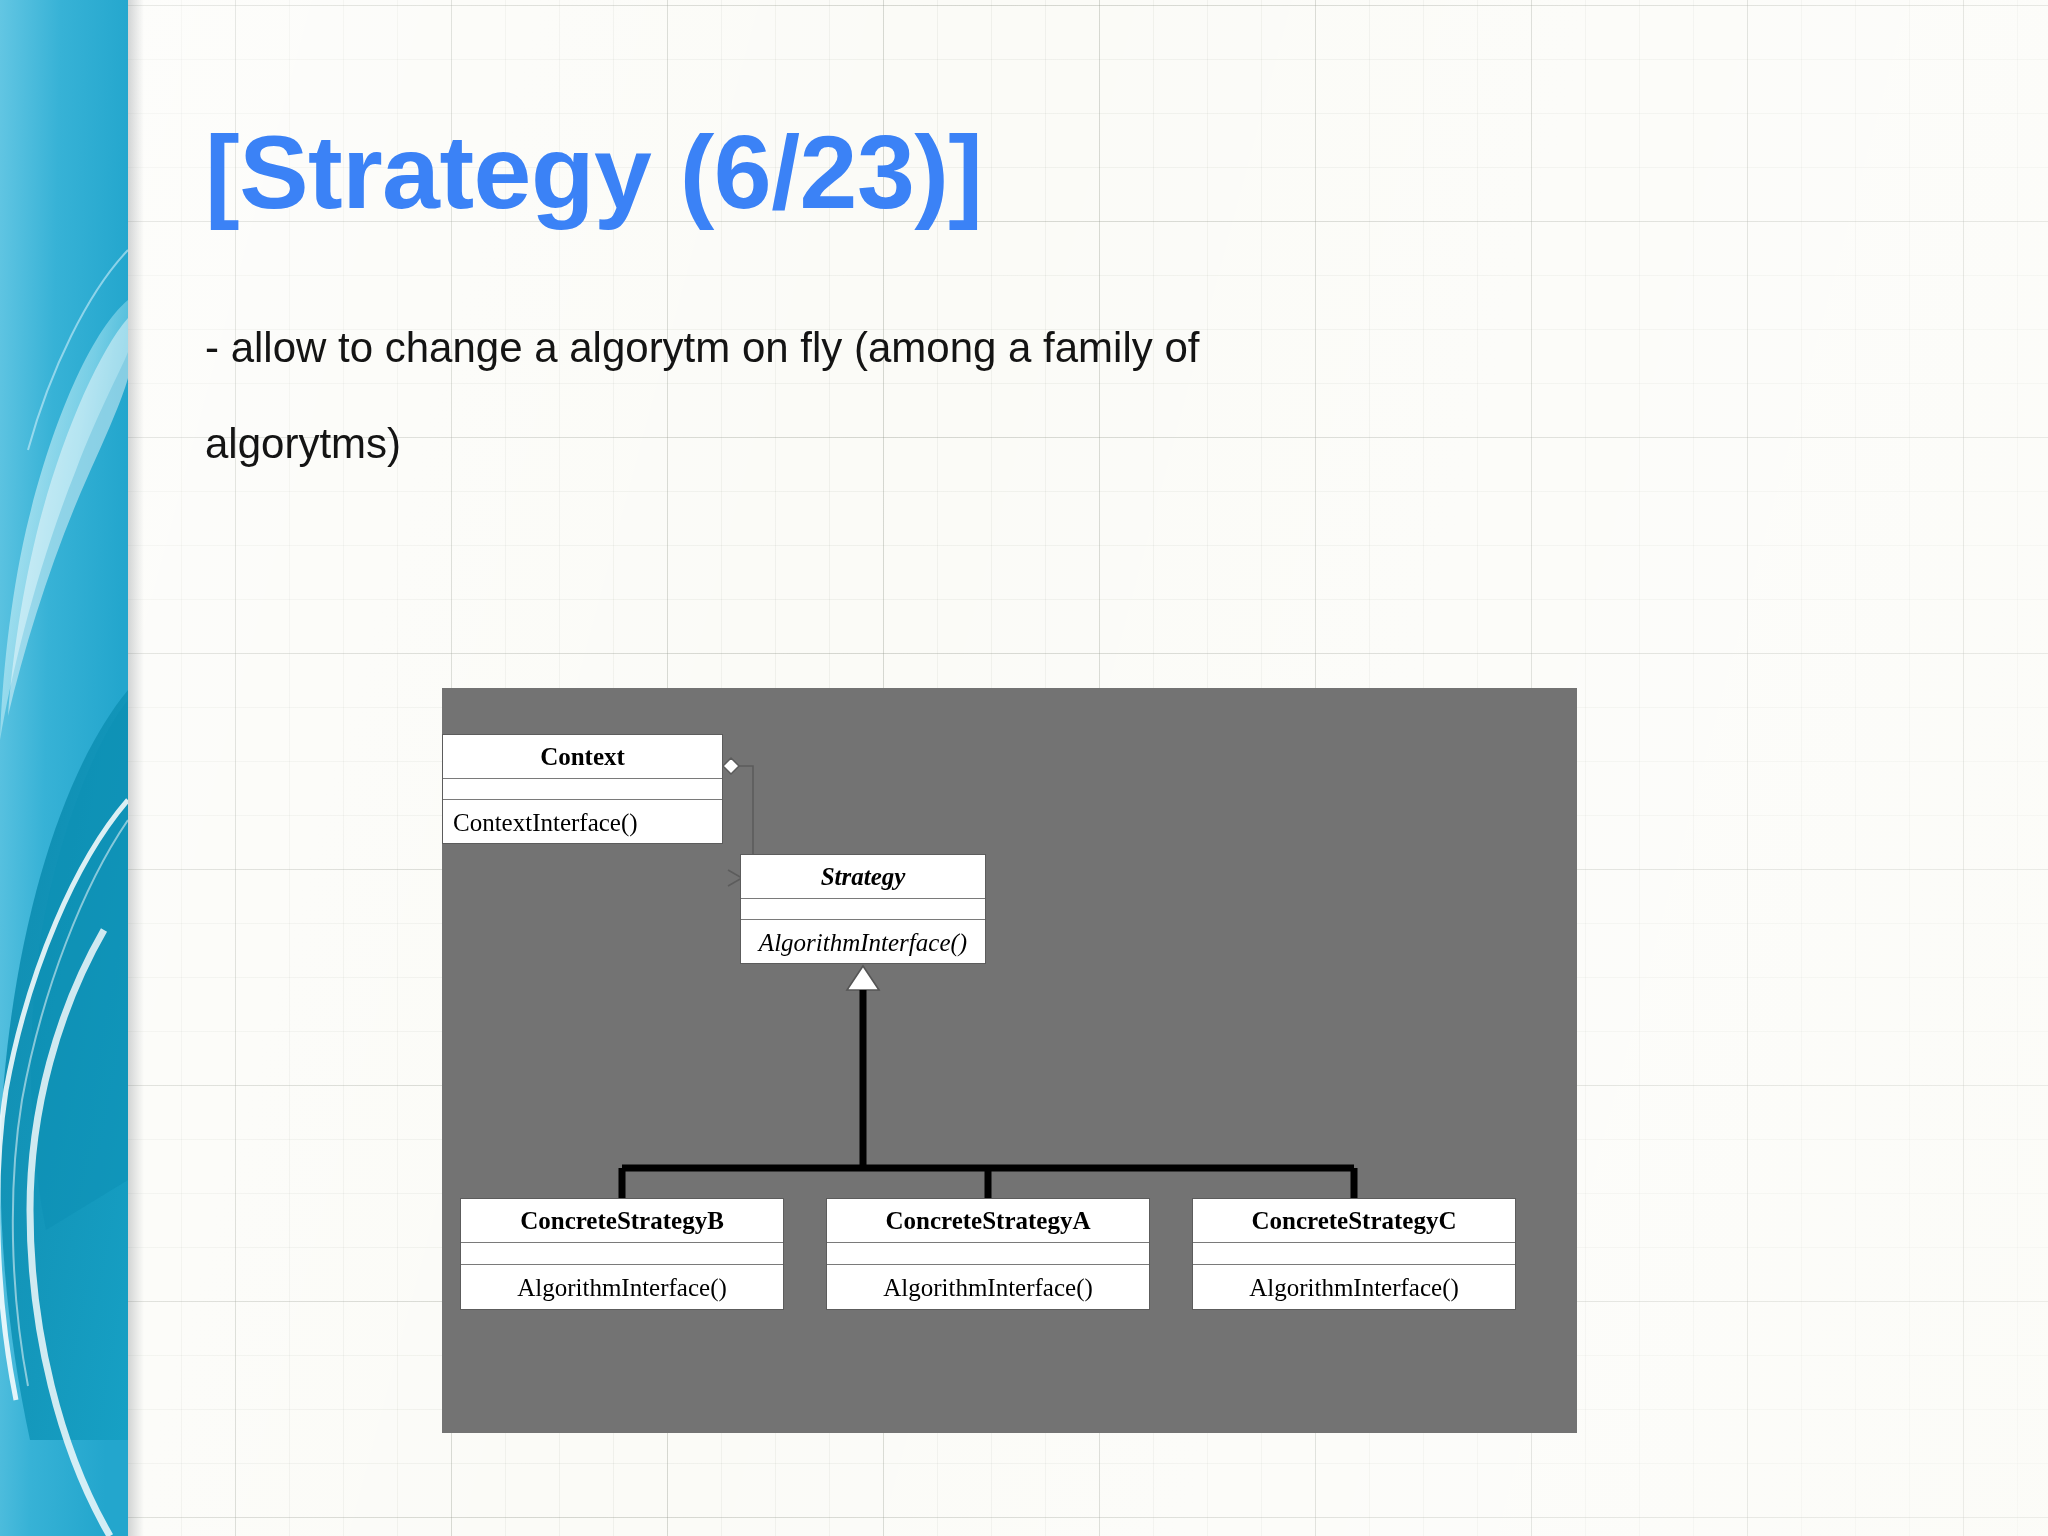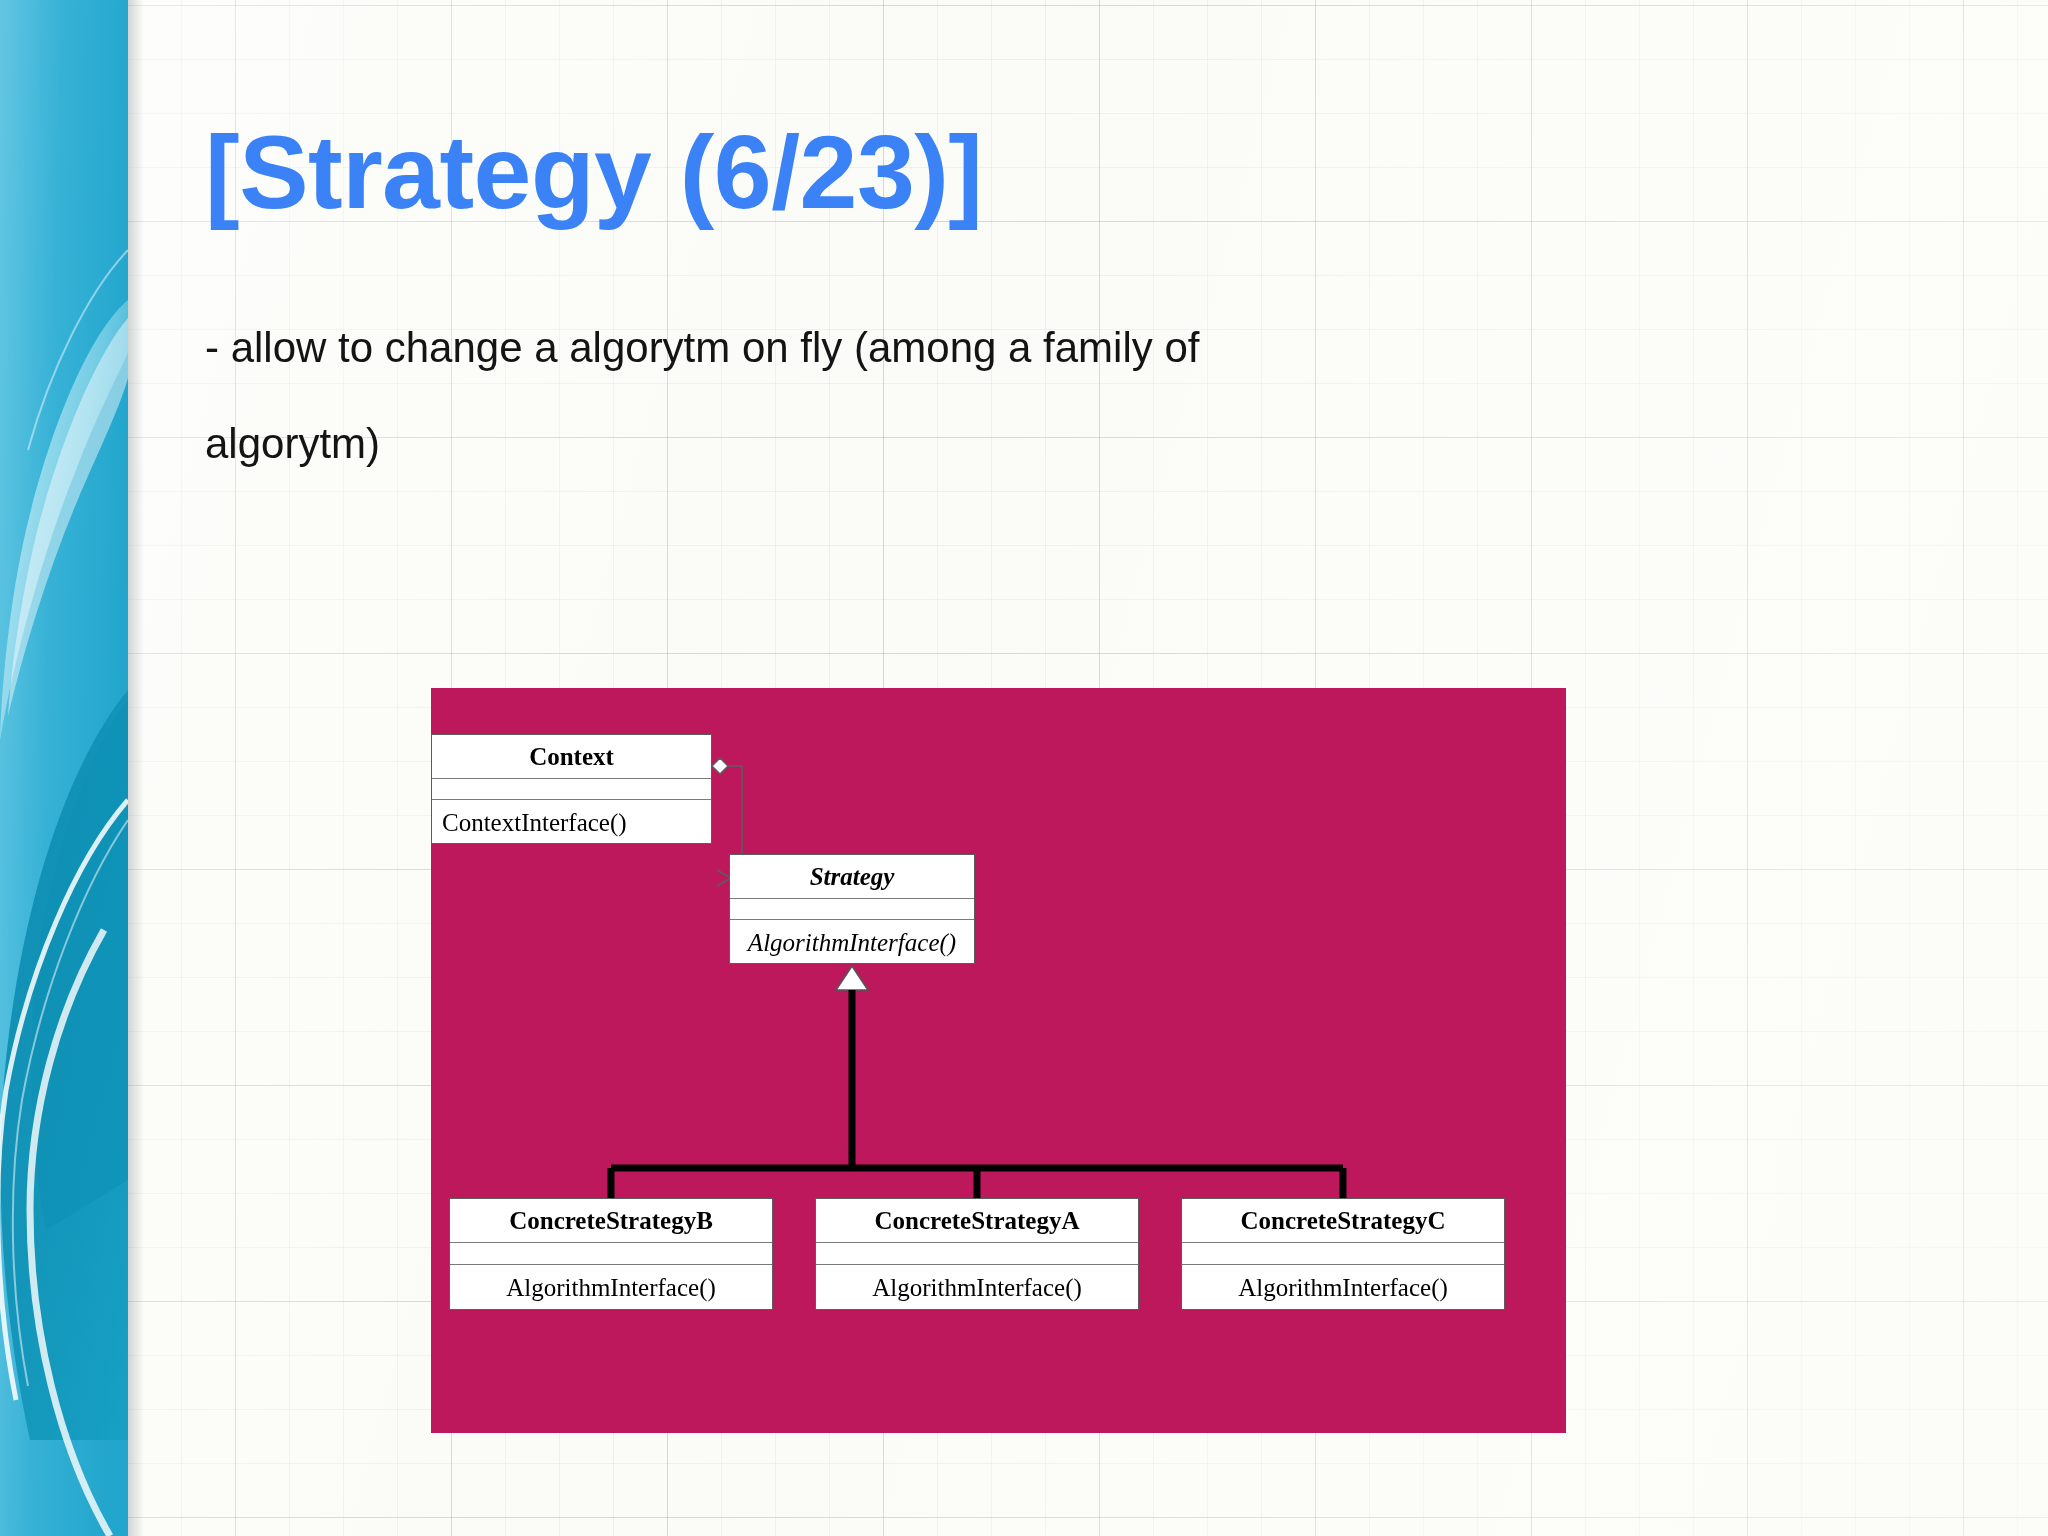--- a/index.html
+++ b/index.html
@@ -85,25 +85,25 @@
     font-size: 42px;
     line-height: 96px;
     color: #141414;
     font-family: "Liberation Sans", sans-serif;
   }
   .body-line { white-space: pre-wrap; }
 
   
   .diagram {
     position: absolute;
-    left: 431px;
+    left: 442px;
     top: 688px;
     width: 1135px;
     height: 745px;
-    background: #be185d;
+    background: #737373;
   }
 
   
   .uml-box {
     position: absolute;
     background: #ffffff;
     border: 1.5px solid #5c5c5c;
     box-sizing: border-box;
   }
   .uml-name {
@@ -200,21 +200,21 @@
       <path d="M110,1536 C60,1450 30,1330 30,1210 C30,1110 58,1010 104,930" fill="none" stroke="#ffffff" stroke-width="7" opacity="0.8"></path>
       <path d="M128,250 C88,292 50,370 28,450" fill="none" stroke="#cfeefa" stroke-width="2" opacity="0.6"></path>
     </svg>
   </div>
   <div class="sidebar-shadow"></div>
 
   <div class="title">[Strategy (6/23)]</div>
 
   <div class="body-text">
     <div class="body-line">- allow to change a algorytm on fly (among a family of</div>
-    <div class="body-line">algorytm)</div>
+    <div class="body-line">algorytms)</div>
   </div>
 
   <div class="diagram">
 
     <svg class="connectors" viewBox="0 0 1135 745">
 
       <polygon points="289,70 297,78 289,86 281,78" fill="#ffffff" stroke="#5c5c5c" stroke-width="1.5"></polygon>
       <path d="M297,78 L311,78 L311,190 L300,190" fill="none" stroke="#5c5c5c" stroke-width="1.6"></path>
 
       <path d="M286,182 L300,190 L286,198" fill="none" stroke="#5c5c5c" stroke-width="1.6"></path>

